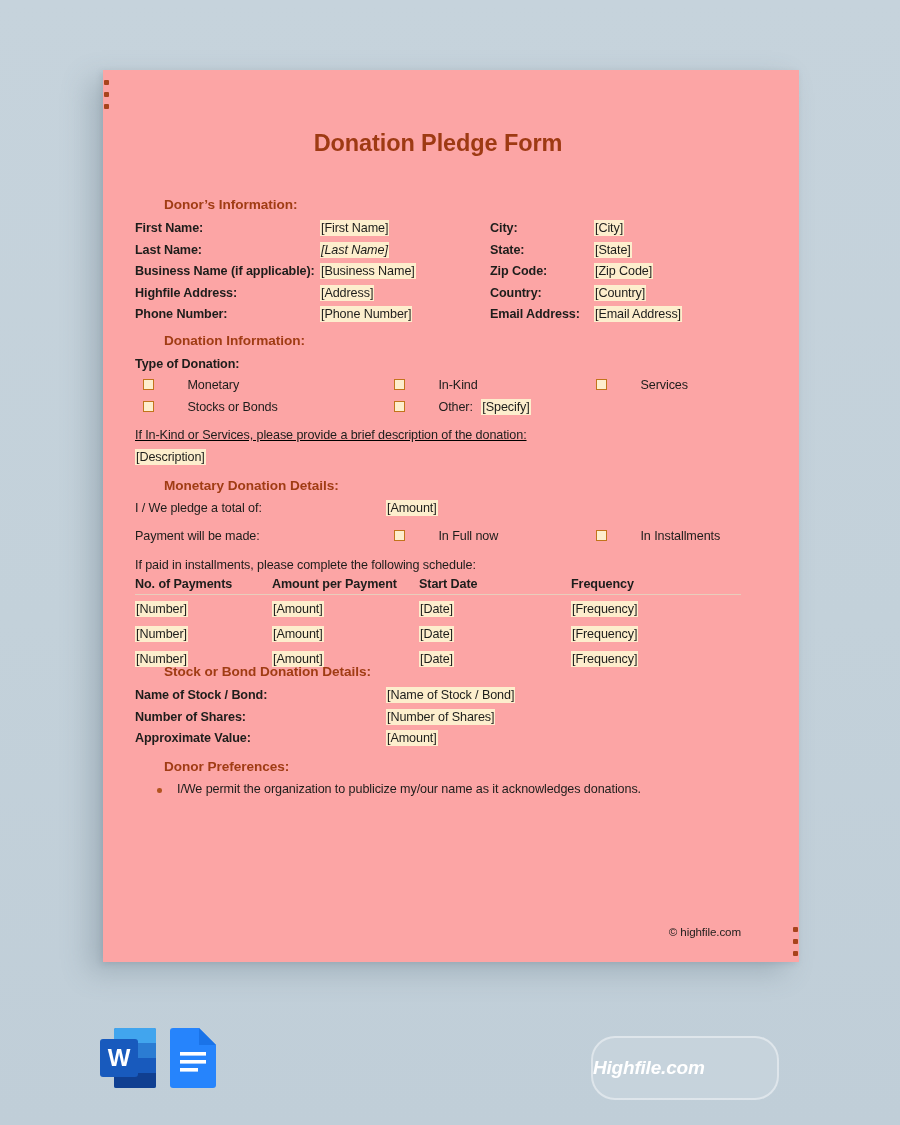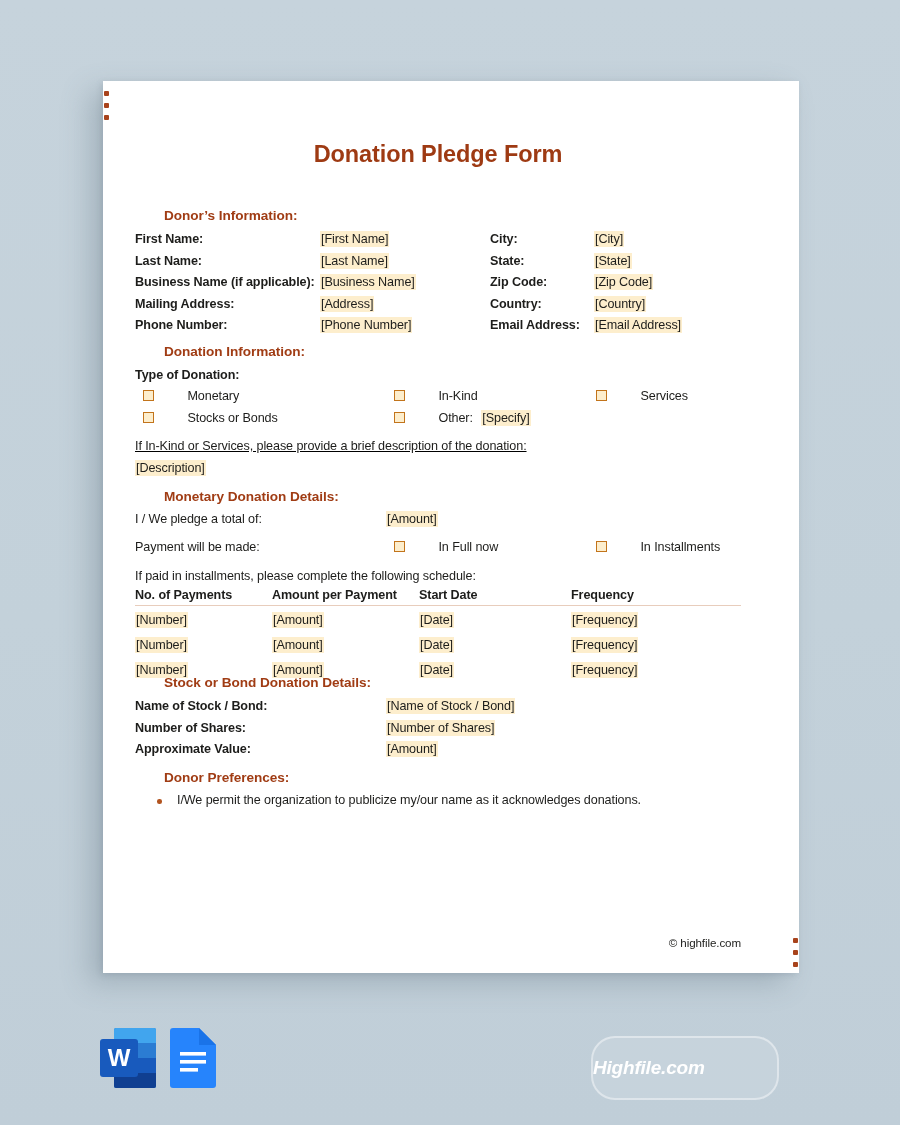--- a/index.html
+++ b/index.html
@@ -23,24 +23,24 @@
     background:
       radial-gradient(ellipse 520px 420px at 52% 47%, rgba(255,255,255,0.10), rgba(255,255,255,0) 70%),
       linear-gradient(180deg, #c6d3dc 0%, #c3d1da 55%, #c0ced8 100%);
     pointer-events: none;
   }
 
   
   .page {
     position: absolute;
     left: 103px;
-    top: 81px;
+    top: 70px;
     width: 696px;
     height: 892px;
-    background: #ffffff;
+    background: #fca5a5;
     box-shadow:
       -14px 10px 26px rgba(90,108,122,0.30),
       -2px 2px 6px rgba(90,108,122,0.18);
   }
 
   
   .dots {
     position: absolute;
     display: flex;
     flex-direction: column;
@@ -302,21 +302,21 @@
     <div class="row" style="top:148px; left:355px;">
       <span class="lbl">City:</span>
     </div>
     <div class="row" style="top:148px; left:459px;">
       <span class="hl">[City]</span>
     </div>
 
     <div class="row" style="top:169.5px;">
       <span class="lbl">Last Name:</span>
     </div>
-    <div class="row" style="top:169.5px; left:185px;">
+    <div class="row" style="top:169.5px; left:185px;font-style:italic;">
       <span class="hl">[Last Name]</span>
     </div>
     <div class="row" style="top:169.5px; left:355px;">
       <span class="lbl">State:</span>
     </div>
     <div class="row" style="top:169.5px; left:459px;">
       <span class="hl">[State]</span>
     </div>
 
     <div class="row" style="top:191px;">
@@ -326,21 +326,21 @@
       <span class="hl">[Business Name]</span>
     </div>
     <div class="row" style="top:191px; left:355px;">
       <span class="lbl">Zip Code:</span>
     </div>
     <div class="row" style="top:191px; left:459px;">
       <span class="hl">[Zip Code]</span>
     </div>
 
     <div class="row" style="top:212.5px;">
-      <span class="lbl">Mailing Address:</span>
+      <span class="lbl">Highfile Address:</span>
     </div>
     <div class="row" style="top:212.5px; left:185px;">
       <span class="hl">[Address]</span>
     </div>
     <div class="row" style="top:212.5px; left:355px;">
       <span class="lbl">Country:</span>
     </div>
     <div class="row" style="top:212.5px; left:459px;">
       <span class="hl">[Country]</span>
     </div>

